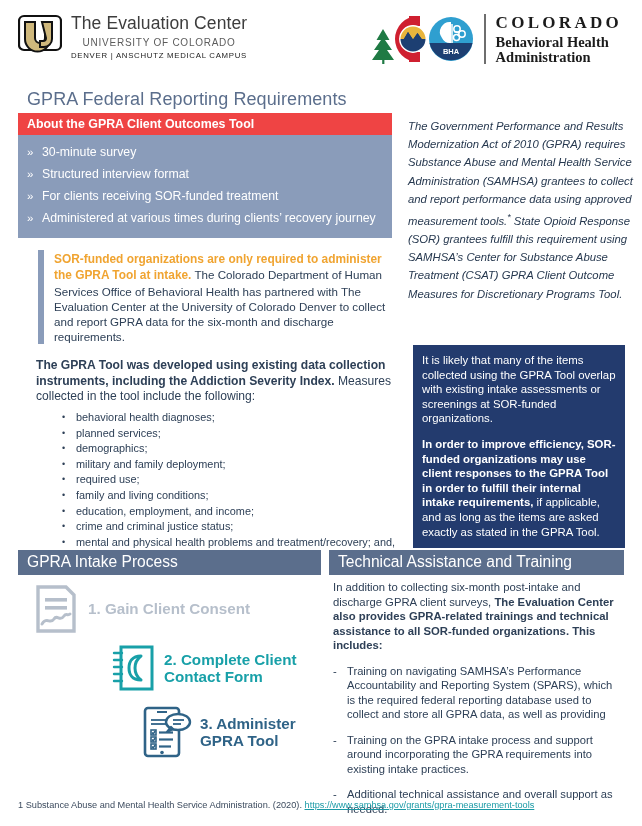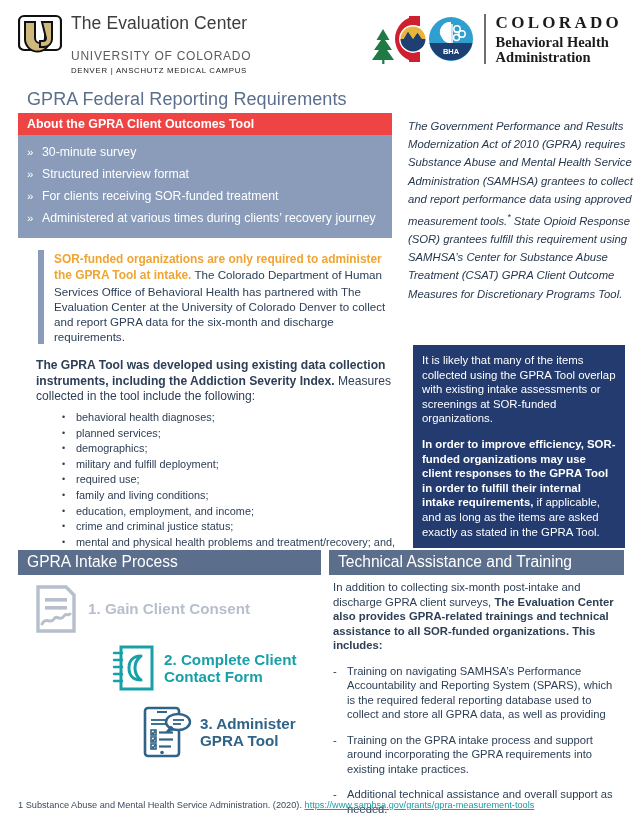--- a/index.html
+++ b/index.html
@@ -12,21 +12,21 @@
     position:relative;
   }
   .page{position:relative;width:642px;height:826px;box-sizing:border-box;}
 
   
   .header{position:relative;height:84px;}
   .cu-lockup{position:absolute;left:18px;top:12px;display:flex;align-items:flex-start;}
   .cu-mark{width:44px;height:42px;flex:0 0 auto;}
   .cu-words{margin-left:9px;padding-top:2px;}
   .cu-title{font-size:17.5px;color:#3d3d3d;line-height:19px;letter-spacing:.1px;font-family:"Liberation Sans",sans-serif;}
-  .cu-sub1{font-size:12px;color:#5c5c5c;letter-spacing:.75px;margin-top:16px;text-align:center;}
+  .cu-sub1{font-size:10px;color:#5c5c5c;letter-spacing:.75px;margin-top:4px;text-align:center;}
   .cu-sub2{font-size:7.8px;color:#1a1a1a;letter-spacing:.72px;font-weight:normal;margin-top:2.5px;}
 
   .co-lockup{position:absolute;left:368px;top:10px;display:flex;align-items:center;}
   .co-mark{width:112px;height:58px;flex:0 0 auto;}
   .co-divider{width:1.6px;height:50px;background:#6e6e6e;margin:0 10px 0 4px;}
   .co-words{line-height:1;}
   .co-t1{font-size:17px;font-weight:bold;letter-spacing:3.3px;color:#1b1b1b;font-family:"Liberation Serif",serif;}
   .co-t2{font-size:14.5px;font-weight:bold;color:#1b1b1b;font-family:"Liberation Serif",serif;margin-top:4px;}
   .co-t3{font-size:14.5px;font-weight:bold;color:#1b1b1b;font-family:"Liberation Serif",serif;margin-top:1px;}
 
@@ -236,21 +236,21 @@
       <li>
           <span class="dot">•</span>
           <span>planned services;</span>
         </li>
       <li>
           <span class="dot">•</span>
           <span>demographics;</span>
         </li>
       <li>
           <span class="dot">•</span>
-          <span>military and fulfill deployment;</span>
+          <span>military and family deployment;</span>
         </li>
       <li>
           <span class="dot">•</span>
           <span>required use;</span>
         </li>
       <li>
           <span class="dot">•</span>
           <span>family and living conditions;</span>
         </li>
       <li>

